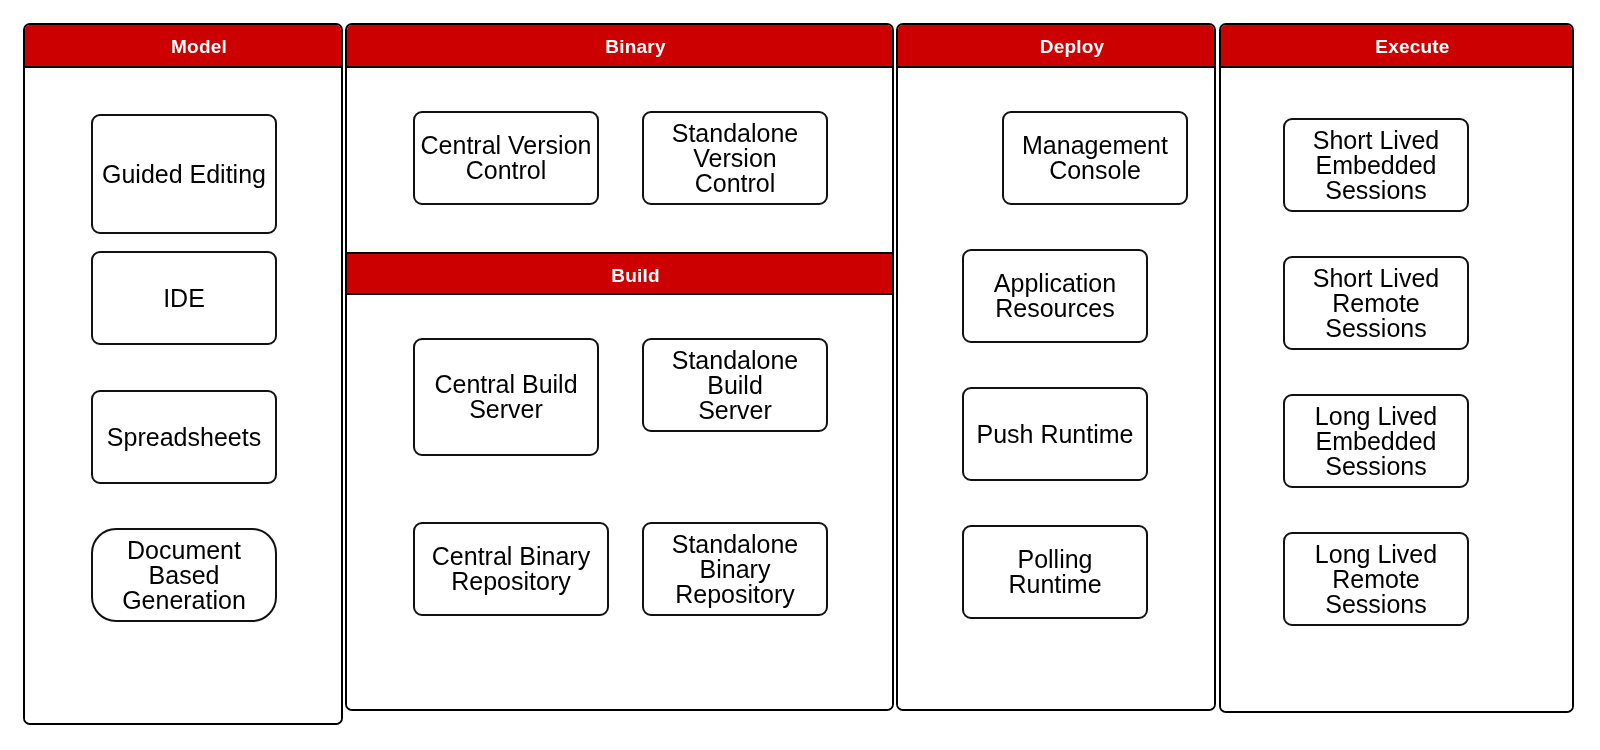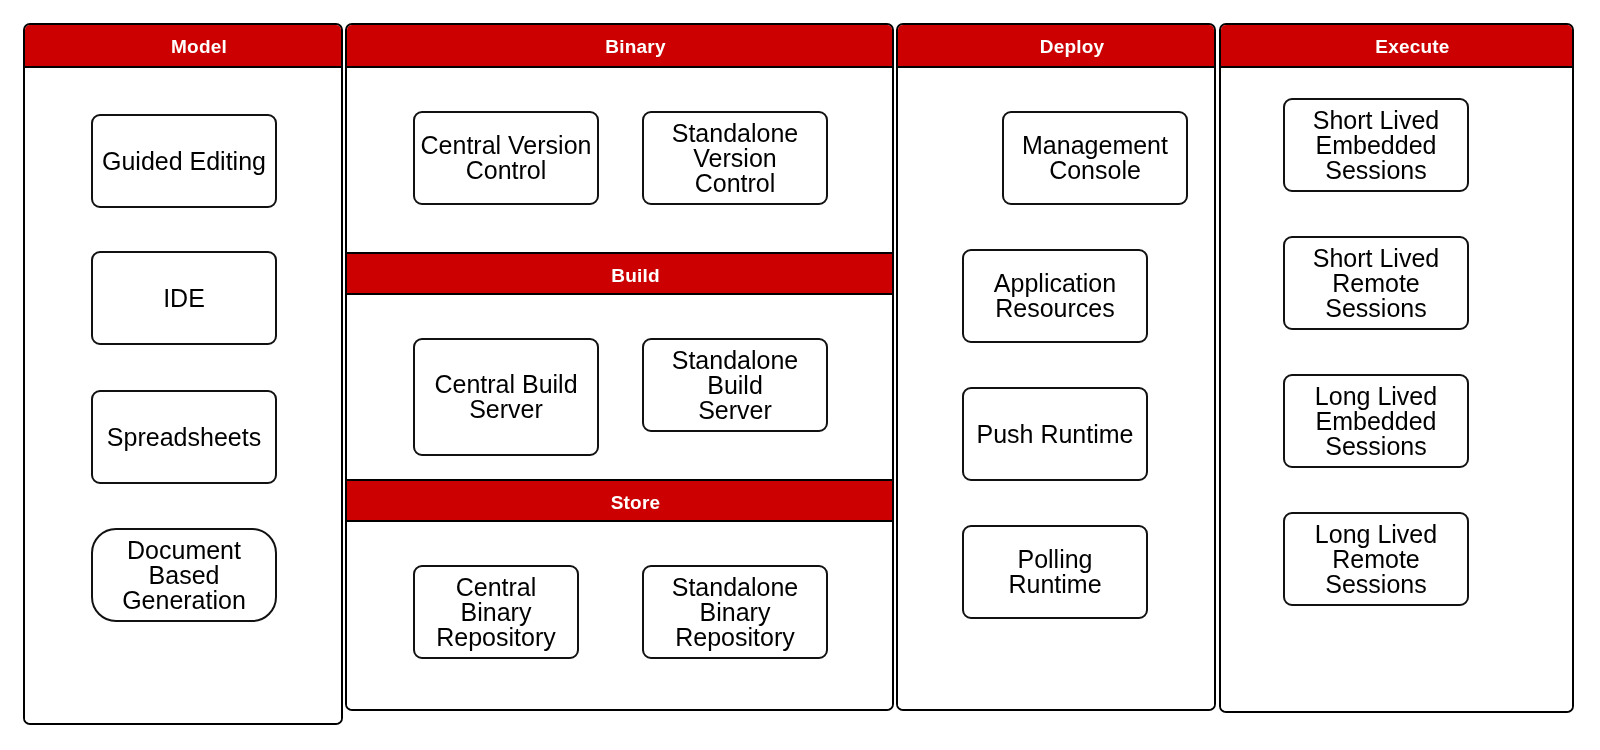--- a/index.html
+++ b/index.html
@@ -78,21 +78,21 @@
   }
 </style>
 </head>
 <body>
 
 <div id="canvas">
 
   <div class="column" style="left:23px; top:23px; width:320px; height:702px;">
     <div class="band">Model</div>
     <div class="body">
-      <div class="node" style="left:66px; top:46px; width:186px; height:94px;">Guided Editing</div>
+      <div class="node" style="left:66px; top:46px; width:186px; height:120px;">Guided Editing</div>
       <div class="node" style="left:66px; top:183px; width:186px; height:94px;">IDE</div>
       <div class="node" style="left:66px; top:322px; width:186px; height:94px;">Spreadsheets</div>
       <div class="node" style="left:66px; top:460px; width:186px; height:94px;border-radius:25px;">Document Based
 Generation</div>
     </div>
   </div>
 
   <div class="column" style="left:345px; top:23px; width:549px; height:688px;">
     <div class="band">Binary</div>
 
@@ -104,42 +104,41 @@
     </div>
 
     <div class="band sub">Build</div>
     <div class="body" style="flex:0 0 184px;">
       <div class="node" style="left:66px; top:43px; width:186px; height:118px;">Central Build
 Server</div>
       <div class="node" style="left:295px; top:43px; width:186px; height:94px;">Standalone Build
 Server</div>
     </div>
 
-    <div class="band sub">Store</div>
     <div class="body">
-      <div class="node" style="left:66px; top:43px; width:166px; height:94px;">Central Binary
+      <div class="node" style="left:66px; top:43px; width:196px; height:94px;">Central Binary
 Repository</div>
       <div class="node" style="left:295px; top:43px; width:186px; height:94px;">Standalone Binary
 Repository</div>
     </div>
   </div>
 
   <div class="column" style="left:896px; top:23px; width:320px; height:688px;">
     <div class="band">Deploy</div>
     <div class="body">
       <div class="node" style="left:64px; top:43px; width:186px; height:94px;margin-left:40px;">Management
 Console</div>
       <div class="node" style="left:64px; top:181px; width:186px; height:94px;">Application
 Resources</div>
       <div class="node" style="left:64px; top:457px; width:186px; height:94px;">Polling Runtime</div>
       <div class="node" style="left:64px; top:319px; width:186px; height:94px;">Push Runtime</div>
     </div>
   </div>
 
-  <div class="column" style="left:1219px; top:23px; width:355px; height:690px;">
+  <div class="column" style="left:1219px; top:23px; width:355px; height:690px;gap:20px;">
     <div class="band">Execute</div>
     <div class="body">
       <div class="node" style="left:62px; top:30px; width:186px; height:94px;">Short Lived
 Embedded
 Sessions</div>
       <div class="node" style="left:62px; top:168px; width:186px; height:94px;">Short Lived
 Remote
 Sessions</div>
       <div class="node" style="left:62px; top:306px; width:186px; height:94px;">Long Lived
 Embedded

